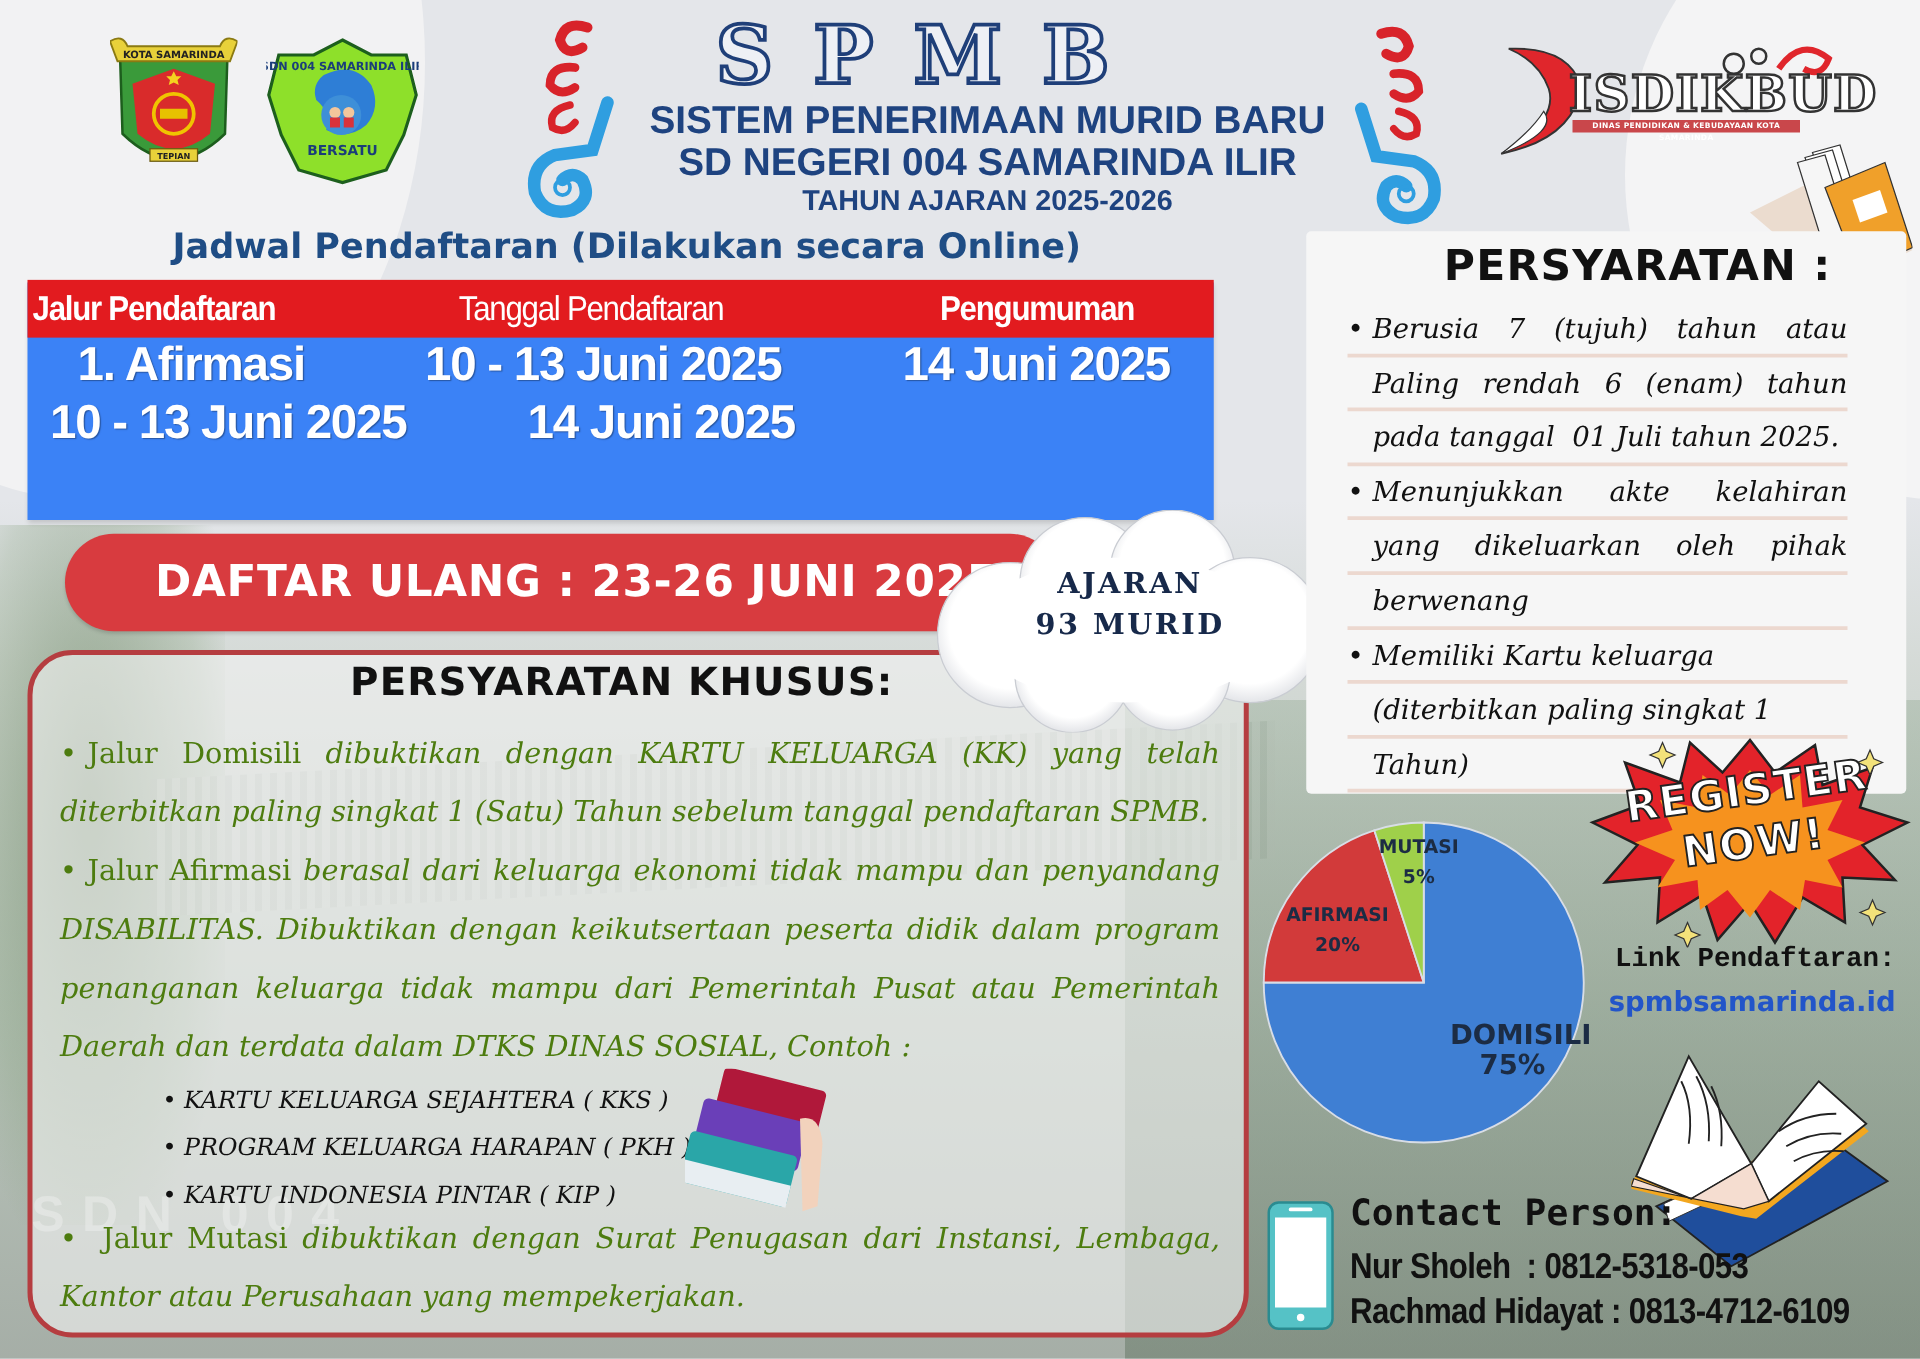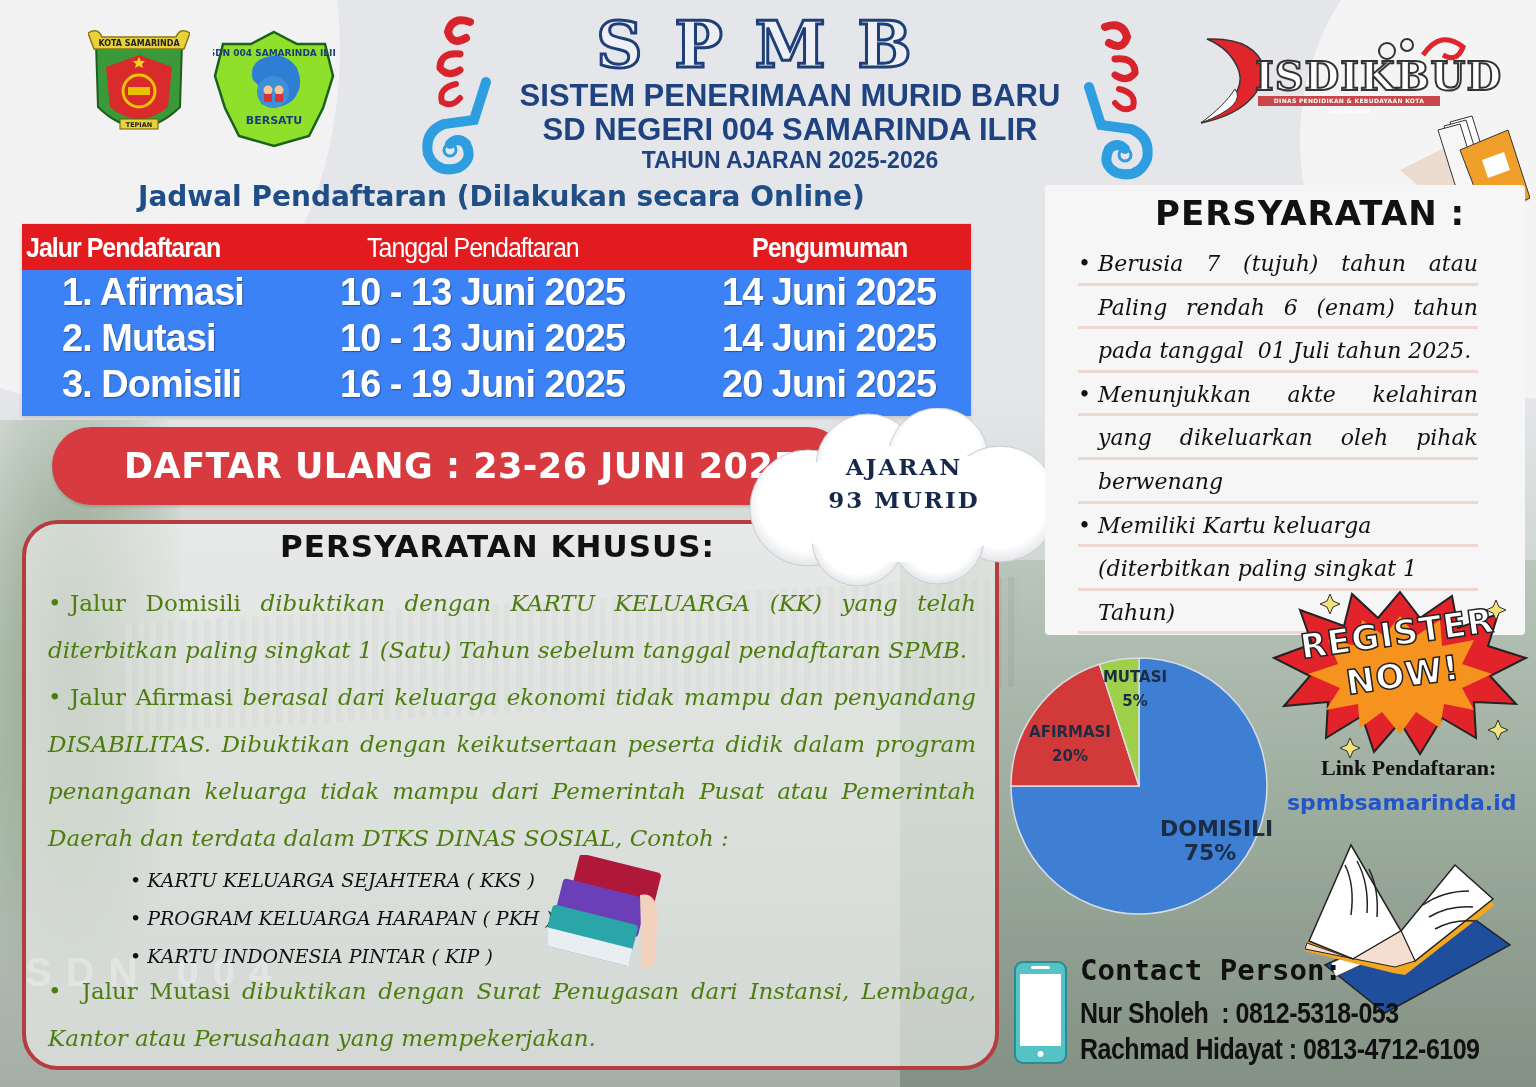--- a/index.html
+++ b/index.html
@@ -46,21 +46,21 @@
     position: absolute; left: 88px; top: 27px; width: 102px; height: 122px;
   }
   .logo-sdn {
     position: absolute; left: 213px; top: 30px; width: 122px; height: 118px;
   }
   .ornament-left { position: absolute; left: 420px; top: 10px; width: 80px; height: 168px; }
   .ornament-right { position: absolute; left: 1075px; top: 15px; width: 80px; height: 165px; }
 
   
   .spmb-title {
-    position: absolute; left: 580px; top: 5px; width: 380px; height: 80px;
+    position: absolute; left: 556px; top: 5px; width: 380px; height: 80px;
     text-align: center; font-family: "DejaVu Serif", serif; font-size: 64px; font-weight: bold;
     color: #eef0f5; -webkit-text-stroke: 3px #1f3f79; letter-spacing: 32px; line-height: 80px;
   }
   .head-line {
     position: absolute; left: 480px; width: 620px; text-align: center;
     font-family: "Liberation Sans", sans-serif; font-weight: bold; color: #1e4380;
   }
   .head-l1 { top: 78px; font-size: 31px; }
   .head-l2 { top: 112px; font-size: 31px; }
   .head-l3 { top: 147px; font-size: 23px; }
@@ -184,21 +184,21 @@
   .pl-domisili { left: 1160px; top: 817px; width: 100px; font-size: 22px; }
 
   
   .register-burst { position: absolute; left: 1270px; top: 588px; width: 260px; height: 170px; }
   .register-text {
     position: absolute; left: 1290px; top: 612px; width: 220px; text-align: center;
     font-family: "DejaVu Sans", sans-serif; font-weight: bold; font-size: 34px; line-height: 42px;
     color: #fff; -webkit-text-stroke: 1.5px #222; transform: rotate(-8deg); letter-spacing: 1px;
   }
   .link-label {
-    position: absolute; left: 1321px; top: 755px; font-family: Liberation Serif, serif;
+    position: absolute; left: 1292px; top: 755px; font-family: Liberation Mono, monospace;
     font-weight: bold; font-size: 22px; color: #111;
   }
   .link-url {
     position: absolute; left: 1287px; top: 790px; font-family: "DejaVu Sans", sans-serif;
     font-weight: bold; font-size: 22px; color: #2255c9; text-decoration: none;
   }
 
   
   .book-icon { position: absolute; left: 1305px; top: 835px; width: 210px; height: 180px; }
   .phone-icon { position: absolute; left: 1013px; top: 960px; width: 55px; height: 105px; }
@@ -295,28 +295,22 @@
     <span class="sh-c1">Jalur Pendaftaran</span>
     <span class="sh-c2">Tanggal Pendaftaran</span>
     <span class="sh-c3">Pengumuman</span>
   </div>
   <div class="schedule-row">
     <span class="sr-c1">1. Afirmasi</span>
     <span class="sr-c2">10 - 13 Juni 2025</span>
     <span class="sr-c3">14 Juni 2025</span>
   </div>
   <div class="schedule-row">
-    <span class="sr-c1">2. Mutasi</span>
     <span class="sr-c2">10 - 13 Juni 2025</span>
     <span class="sr-c3">14 Juni 2025</span>
-  </div>
-  <div class="schedule-row">
-    <span class="sr-c1">3. Domisili</span>
-    <span class="sr-c2">16 - 19 Juni 2025</span>
-    <span class="sr-c3">20 Juni 2025</span>
   </div>
 </div>
 
 <div class="daftar-ulang">DAFTAR ULANG : 23-26 JUNI 2025</div>
 
 <div class="khusus-box"></div>
 <div class="khusus-title">PERSYARATAN  KHUSUS:</div>
 
 <div class="k-para k-p1">
   <span class="bullet">•</span><span class="b">Jalur Domisili</span>

